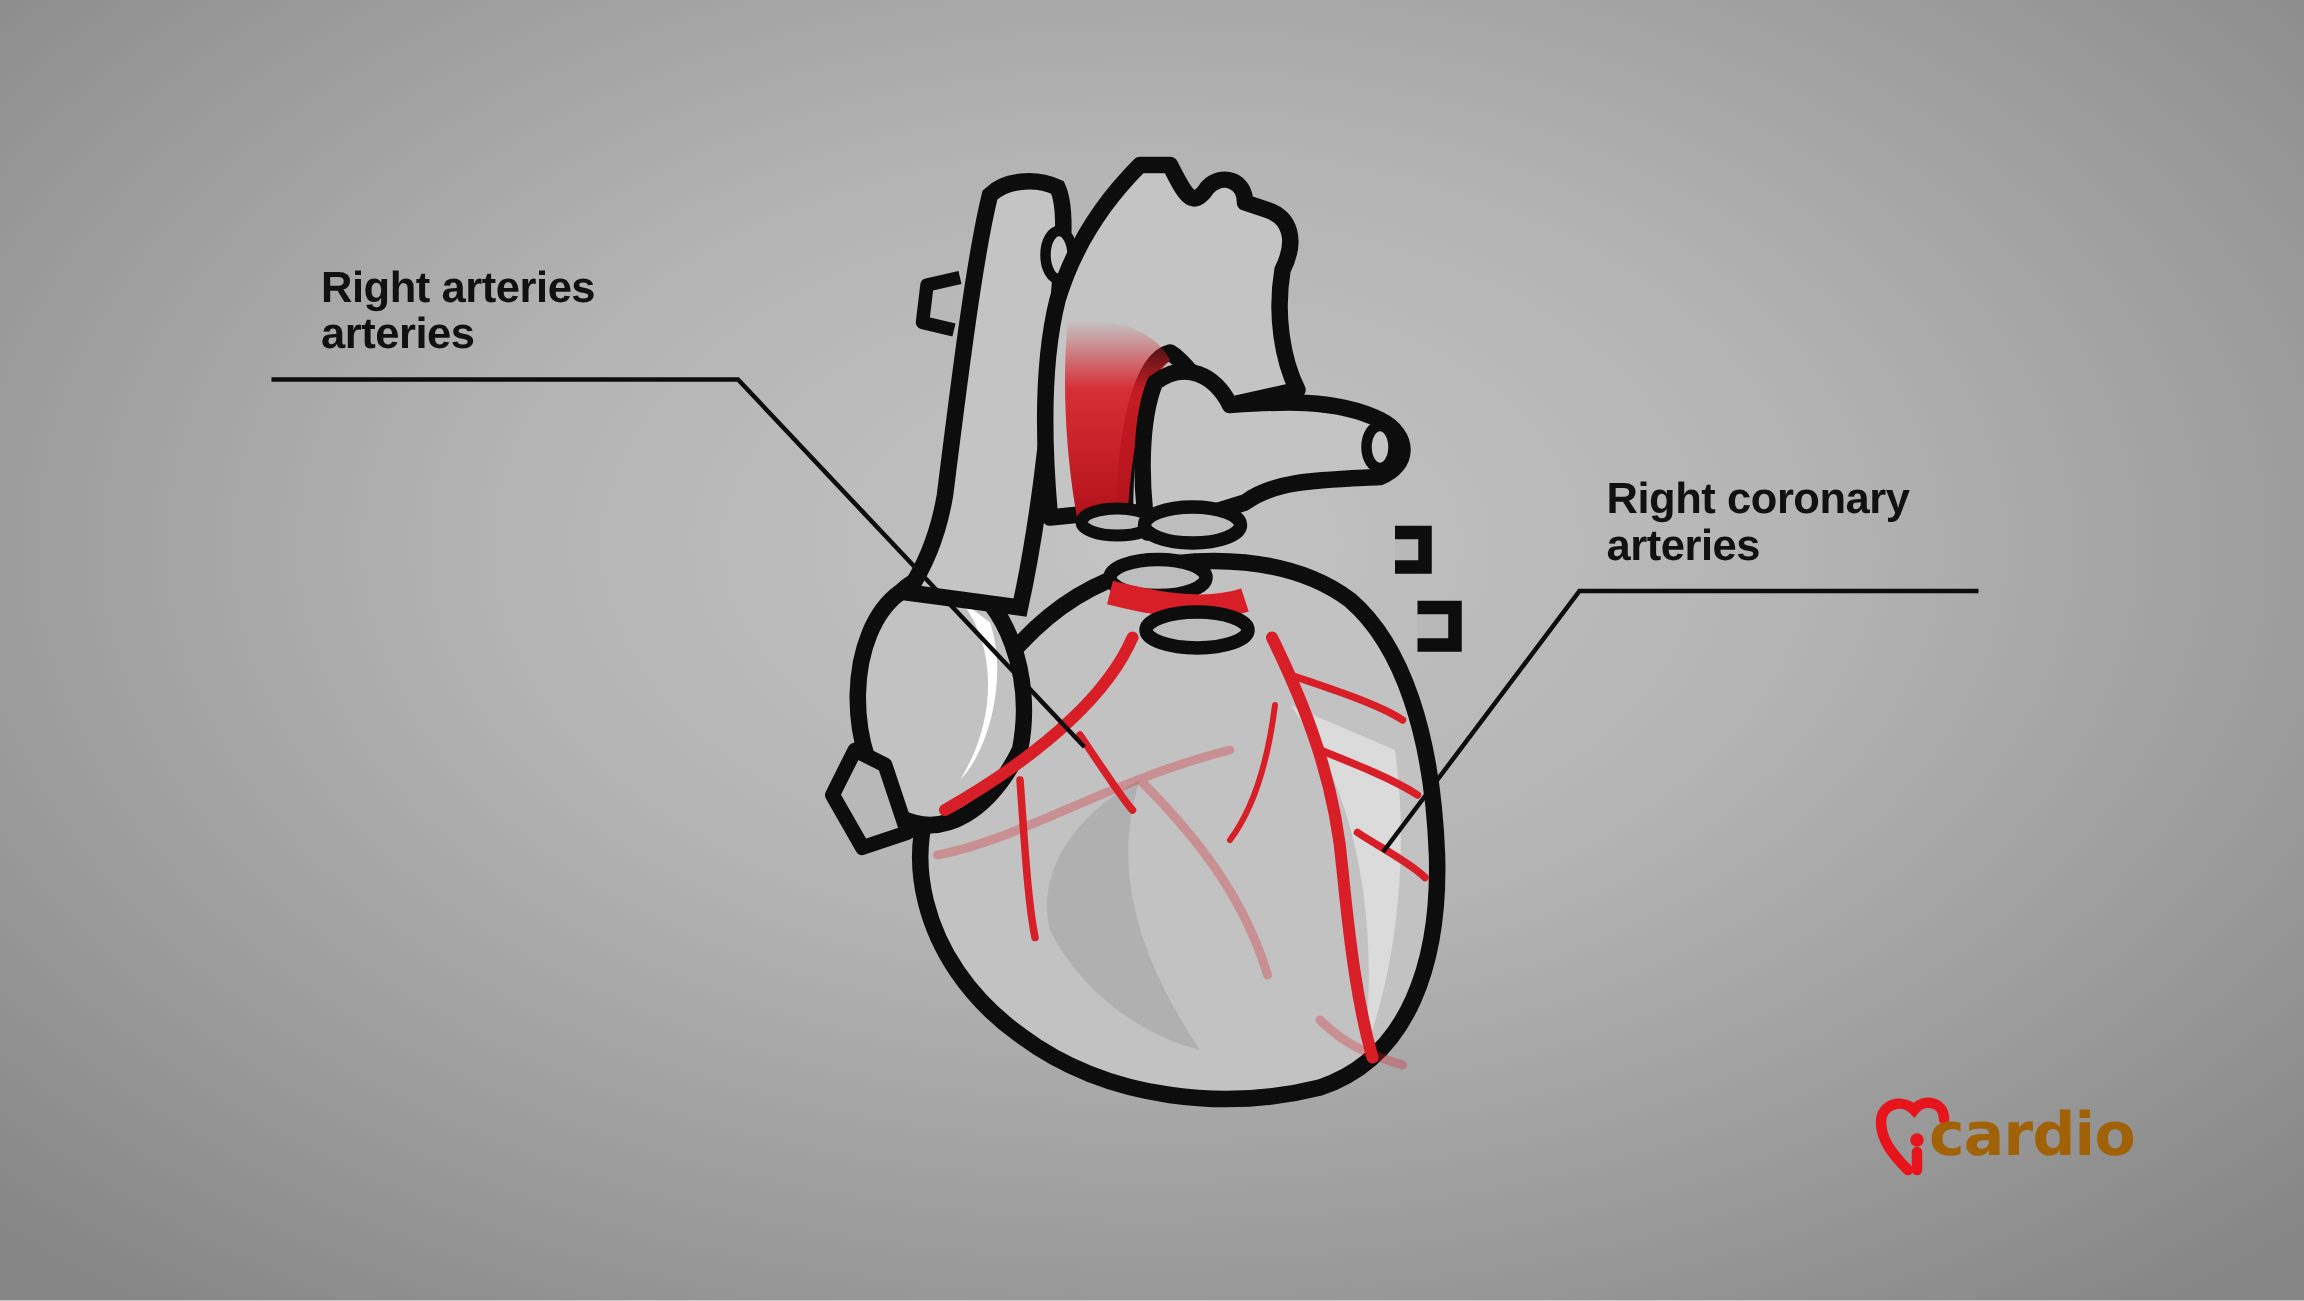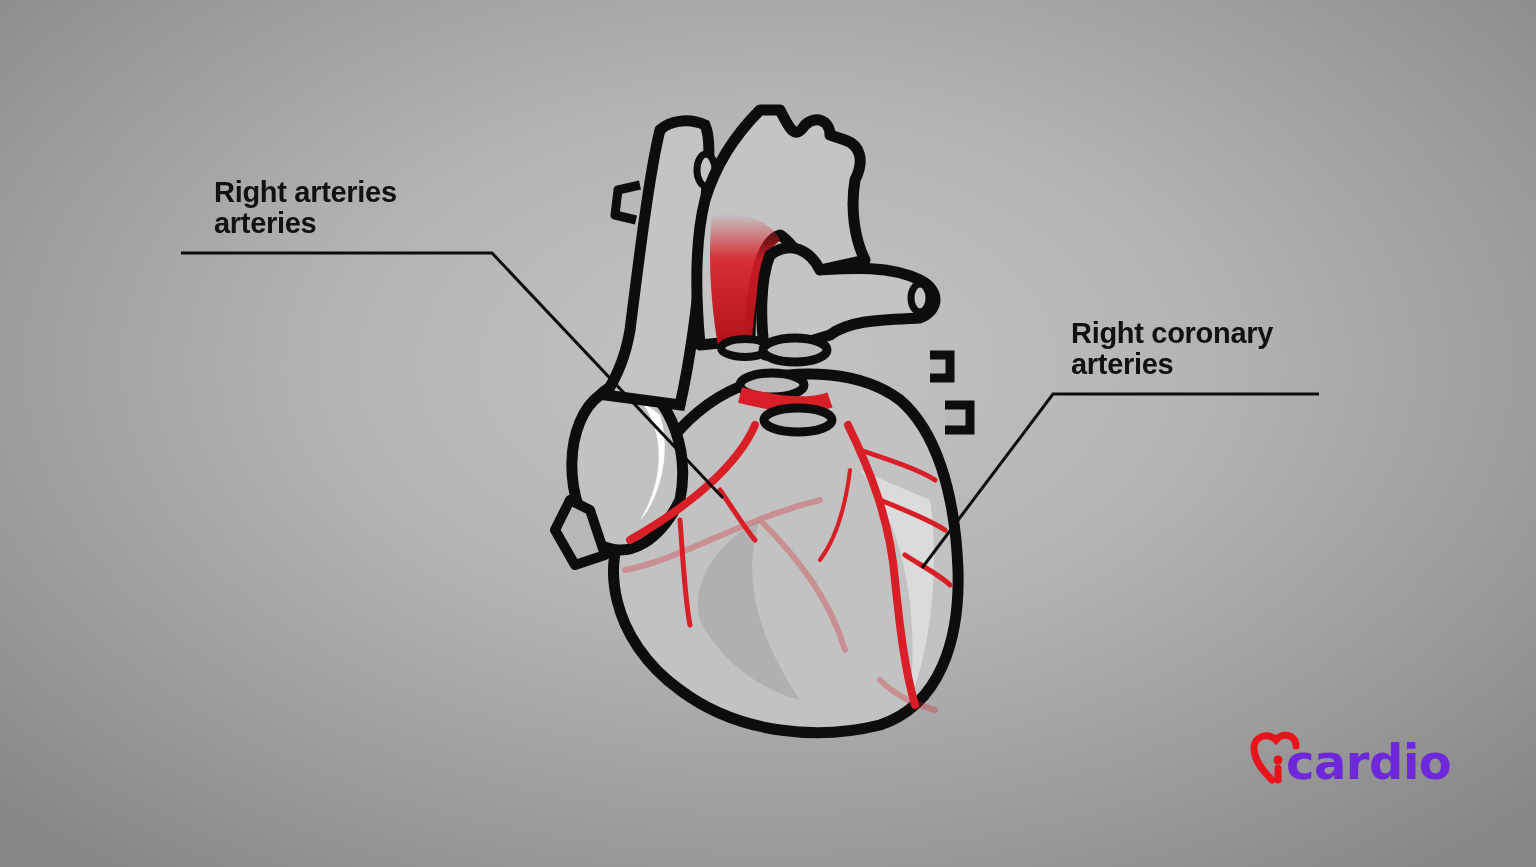--- a/index.html
+++ b/index.html
@@ -13,22 +13,22 @@
     line-height: 31px; letter-spacing: -0.3px;
   }
   .label span { display: block; }
   #label-right { left: 214px; top: 177px; }
   #label-left { left: 1071px; top: 318px; }
   svg.art { position: absolute; left: 0; top: 0; }
   .logo {
     position: absolute; left: 1250px; top: 726px; width: 200px; height: 60px;
   }
   .logo-text {
-    position: absolute; left: 36px; top: 8px; font-size: 48px; font-weight: bold;
-    color: #6d28d9; letter-spacing: -0.5px; font-family: "DejaVu Sans", sans-serif;
+    position: absolute; left: 36px; top: 8px; font-size: 40px; font-weight: bold;
+    color: #a16207; letter-spacing: -0.5px; font-family: "DejaVu Sans", sans-serif;
   }
   .logo svg { position: absolute; left: 0; top: 0; }
 </style>
 </head>
 <body>
 
 <svg class="art" width="1536" height="867" viewBox="0 0 1536 867">
   <defs>
     <linearGradient id="aortaRed" x1="0" y1="0" x2="0" y2="1">
       <stop offset="0" stop-color="#d81e26" stop-opacity="0"></stop>

